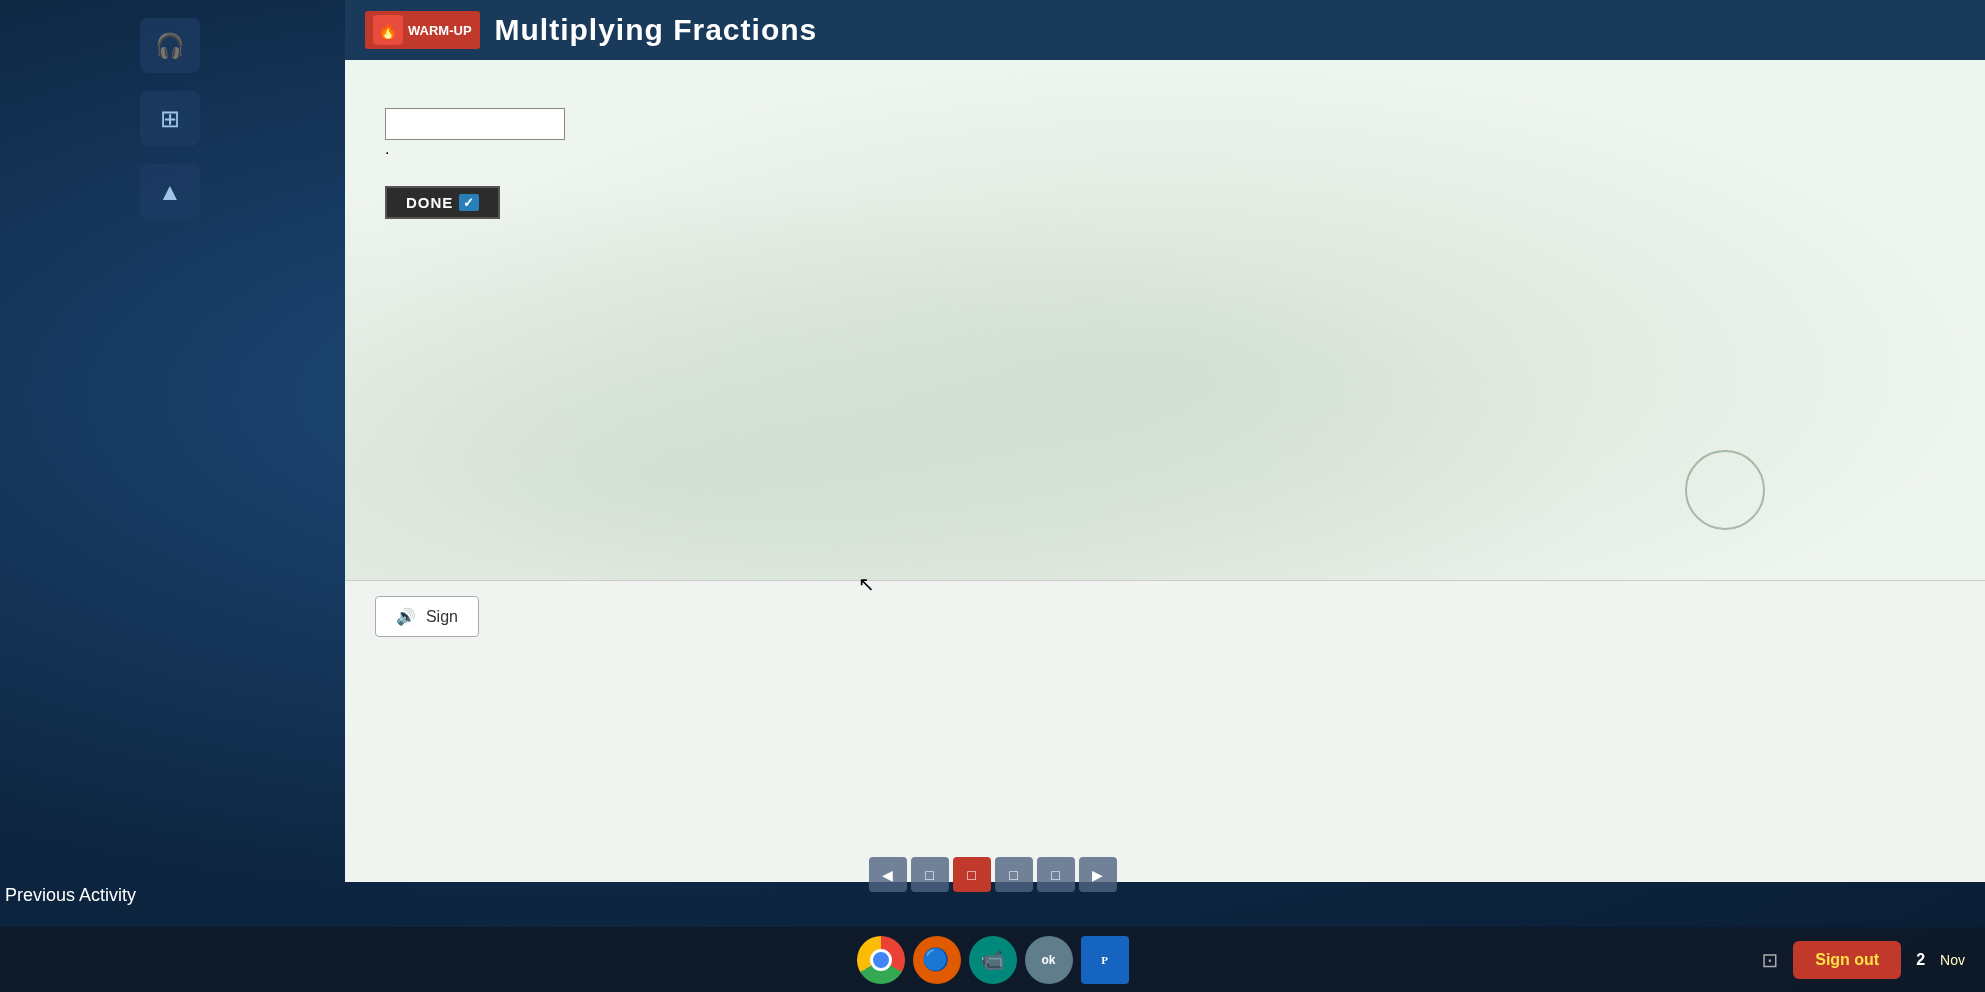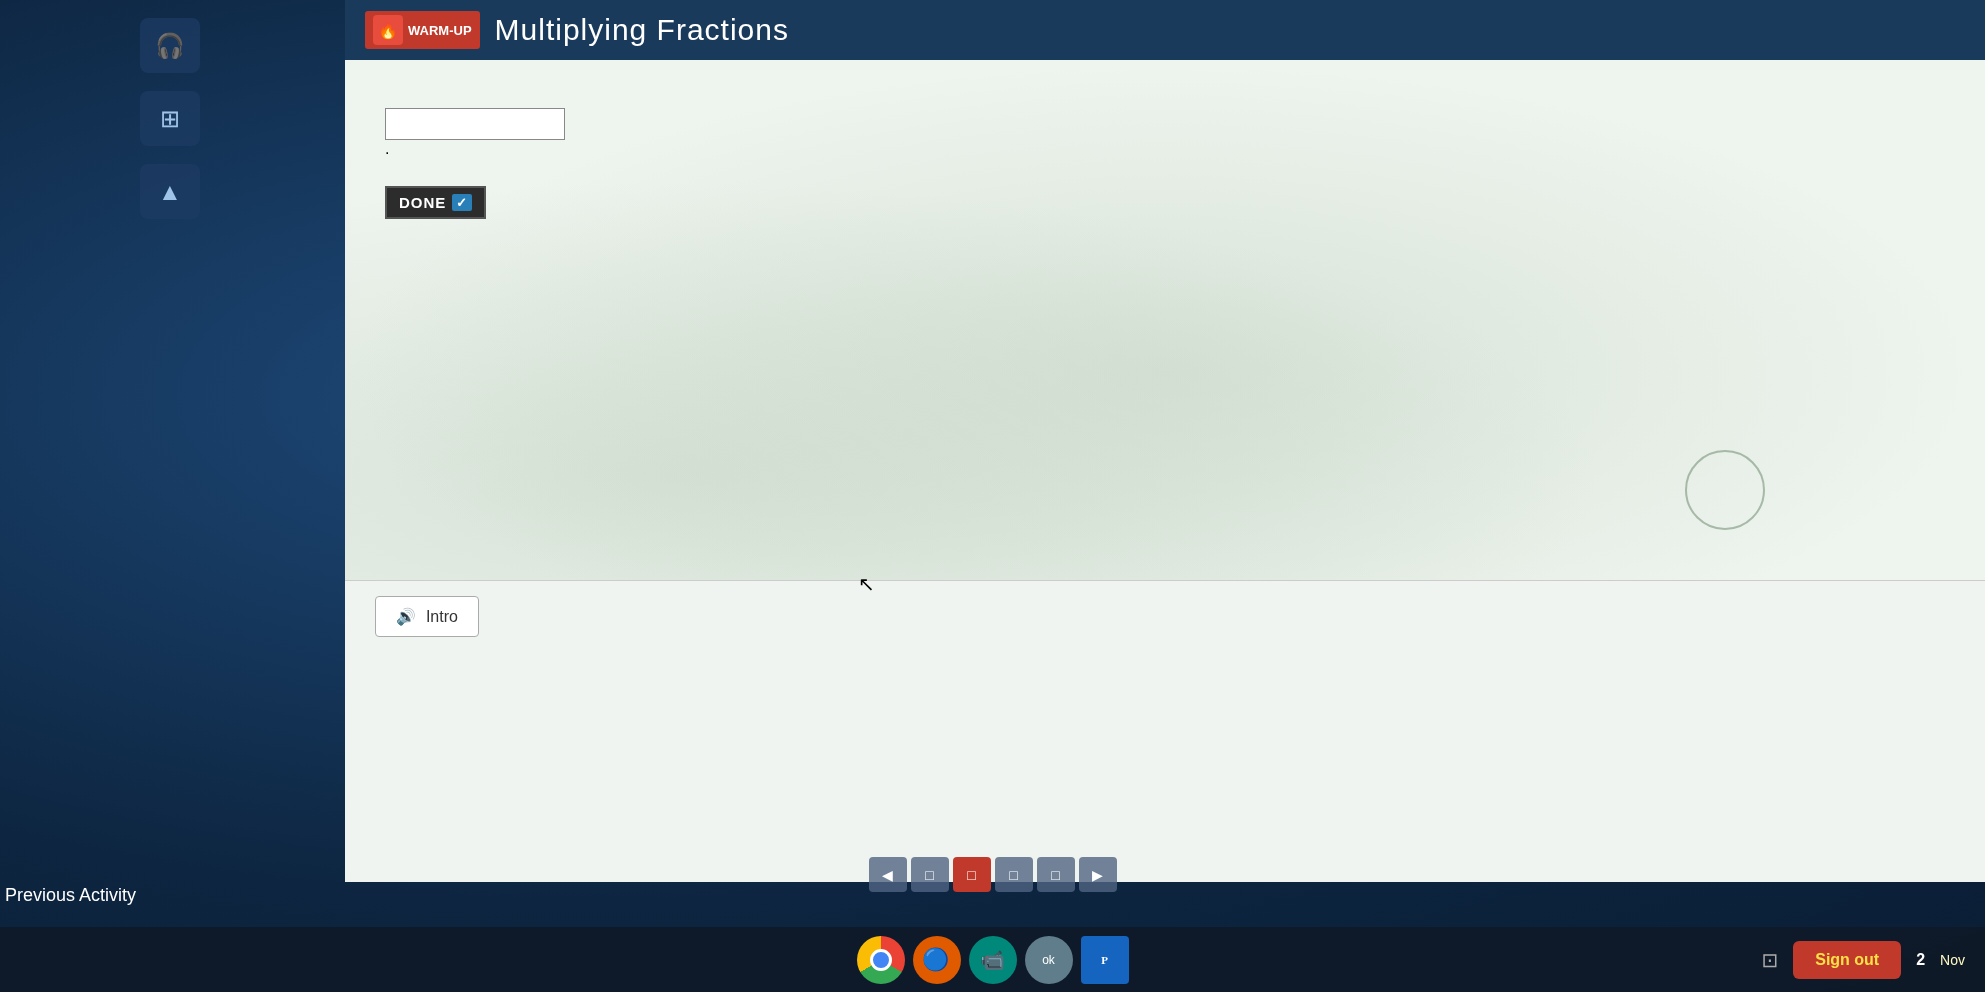--- a/index.html
+++ b/index.html
@@ -92,21 +92,21 @@
       display: flex;
       align-items: center;
       justify-content: center;
       color: white;
       font-size: 16px;
     }
 
     .page-title {
       color: white;
       font-size: 30px;
-      font-weight: normal;
+      font-weight: bold;
       letter-spacing: 1px;
     }
 
     
     .content-body {
       background: #eef4ee;
       padding: 40px 40px 30px 40px;
       min-height: 520px;
       position: relative;
       background-image: 
@@ -137,21 +137,21 @@
       height: 32px;
       border: 1.5px solid #888;
       background: white;
       margin-top: 8px;
     }
 
     .done-button {
       background: #2c2c2c;
       color: white;
       border: 2px solid #555;
-      padding: 6px 12px;
+      padding: 6px 19px;
       font-size: 15px;
       font-weight: bold;
       cursor: pointer;
       margin-top: 28px;
       display: flex;
       align-items: flex-start;
       gap: 6px;
       letter-spacing: 1px;
     }
 
@@ -378,21 +378,21 @@
       <span class="done-checkmark">✓</span>
     </button>
 
     <div class="circle-deco"></div>
 
   </div>
 
   <div class="content-footer">
     <button class="intro-button">
       <span>🔊</span>
-      <span>Intro</span>
+      <span>Sign</span>
     </button>
   </div>
 
 </div>
 
 <div class="nav-strip">
   <button class="nav-btn">◀</button>
   <button class="nav-btn">□</button>
   <button class="nav-btn active">□</button>
   <button class="nav-btn">□</button>
@@ -411,21 +411,21 @@
   </div>
 
   <div class="taskbar-center">
 
     <div class="taskbar-app app-chrome"></div>
 
     <div class="taskbar-app app-teal" style="background:#e05a00; display:flex; align-items:center; justify-content:center; font-size:22px;">🔵</div>
 
     <div class="taskbar-app app-meet" style="display:flex; align-items:center; justify-content:center; font-size:20px; background:#00897b;">📹</div>
 
-    <div class="taskbar-app" style="background:#607d8b; font-size:12px; color:white; font-weight:normal;">ok</div>
+    <div class="taskbar-app" style="background:#607d8b; font-size:12px; color:white; font-weight:bold;">ok</div>
 
     <div class="taskbar-app" style="background:#1565c0; border-radius:4px; font-size:11px; color:white; font-weight:bold; font-family: serif;">P</div>
   </div>
 
   <div class="taskbar-right">
     <span class="taskbar-icon">⊡</span>
     <button class="sign-out-btn">Sign out</button>
     <span class="battery-num">2</span>
     <span class="taskbar-time">Nov</span>
   </div>

